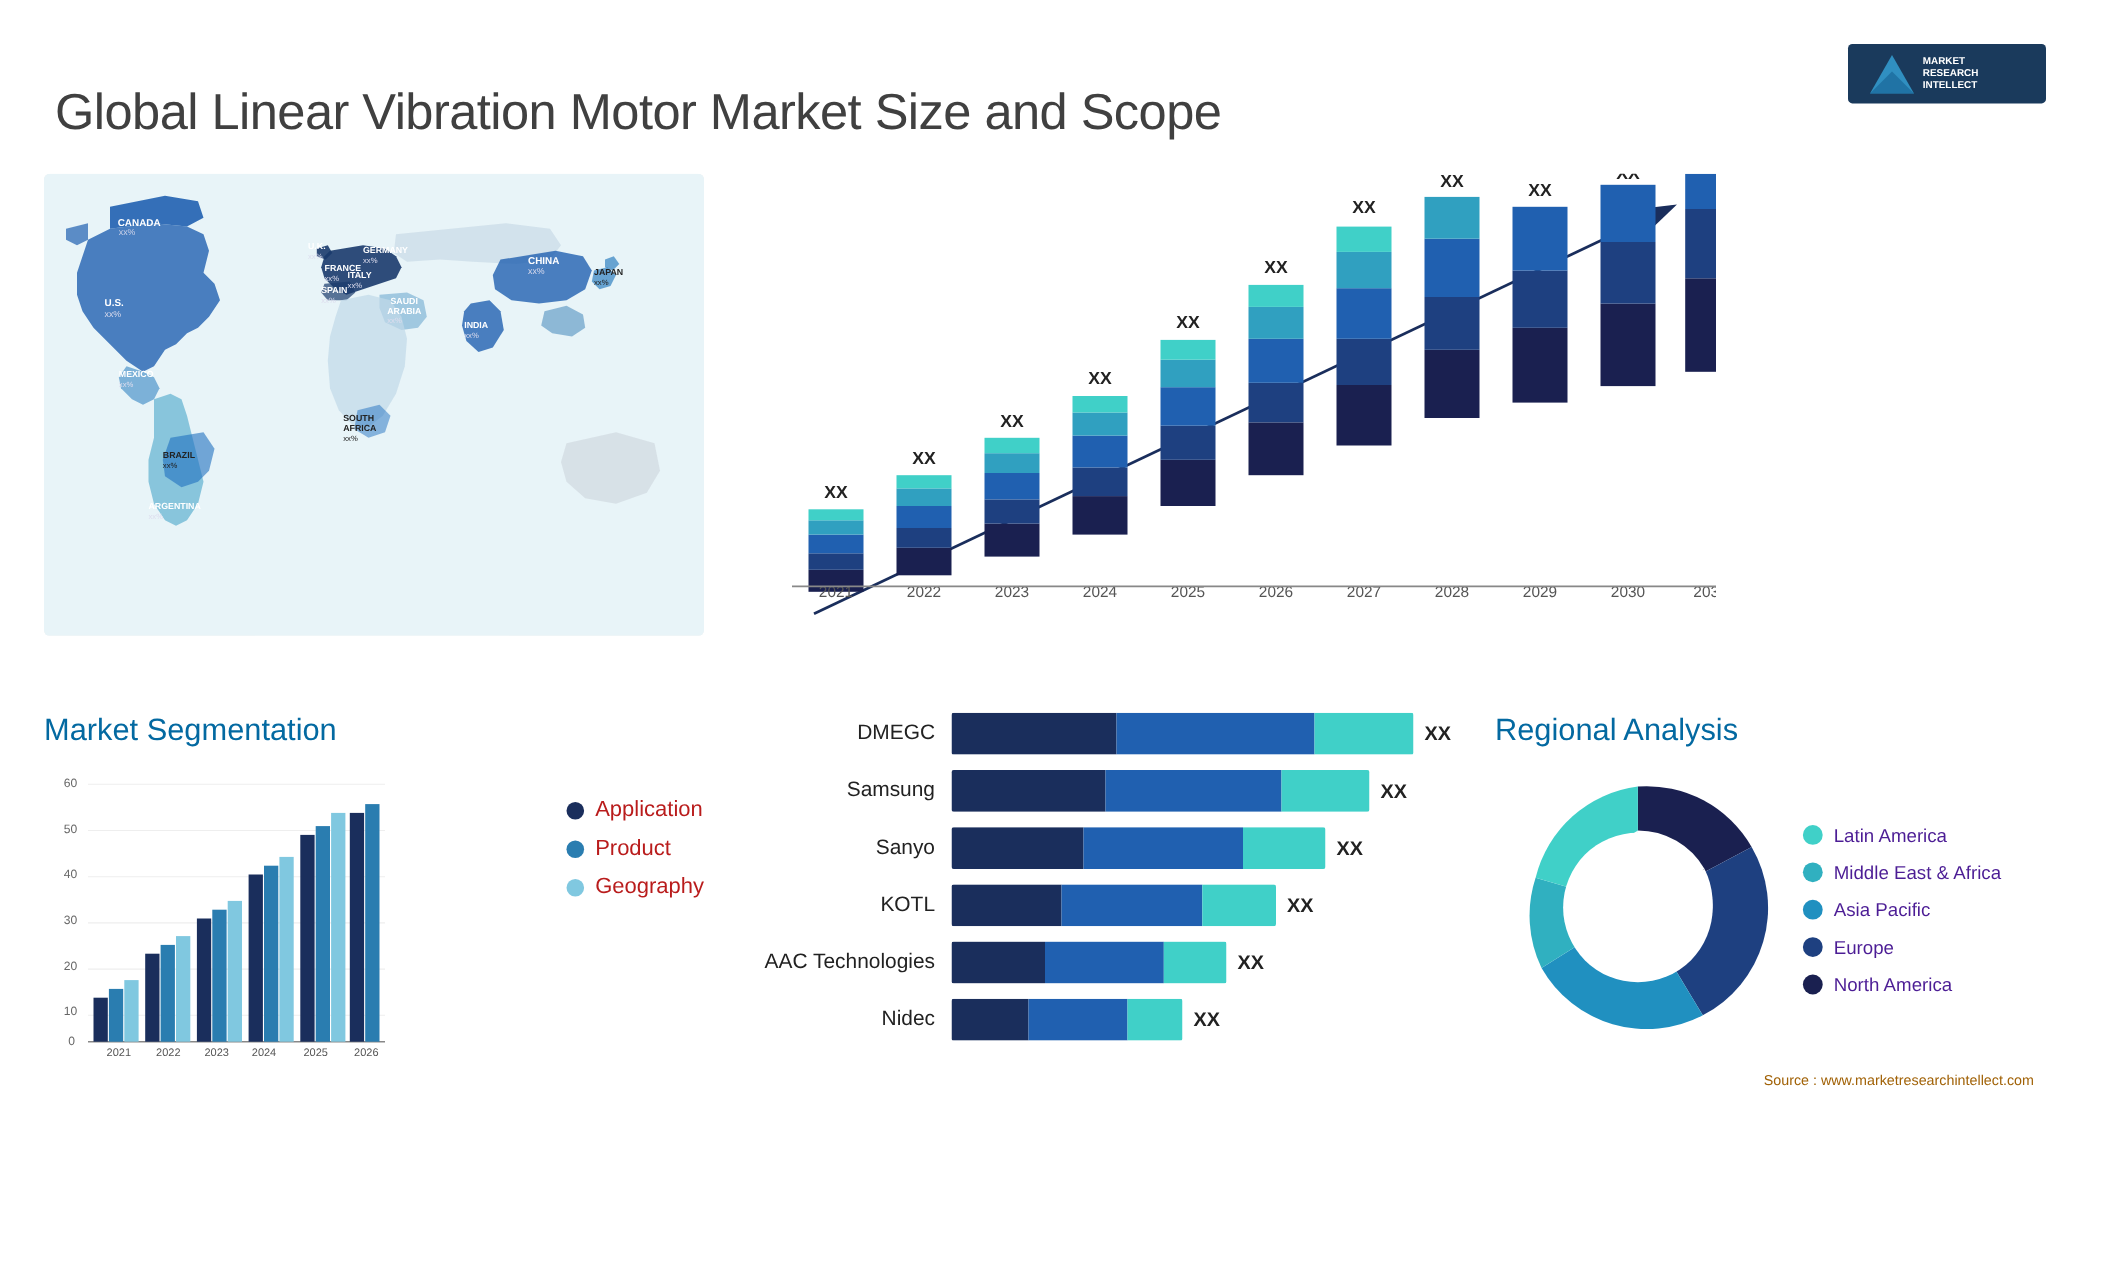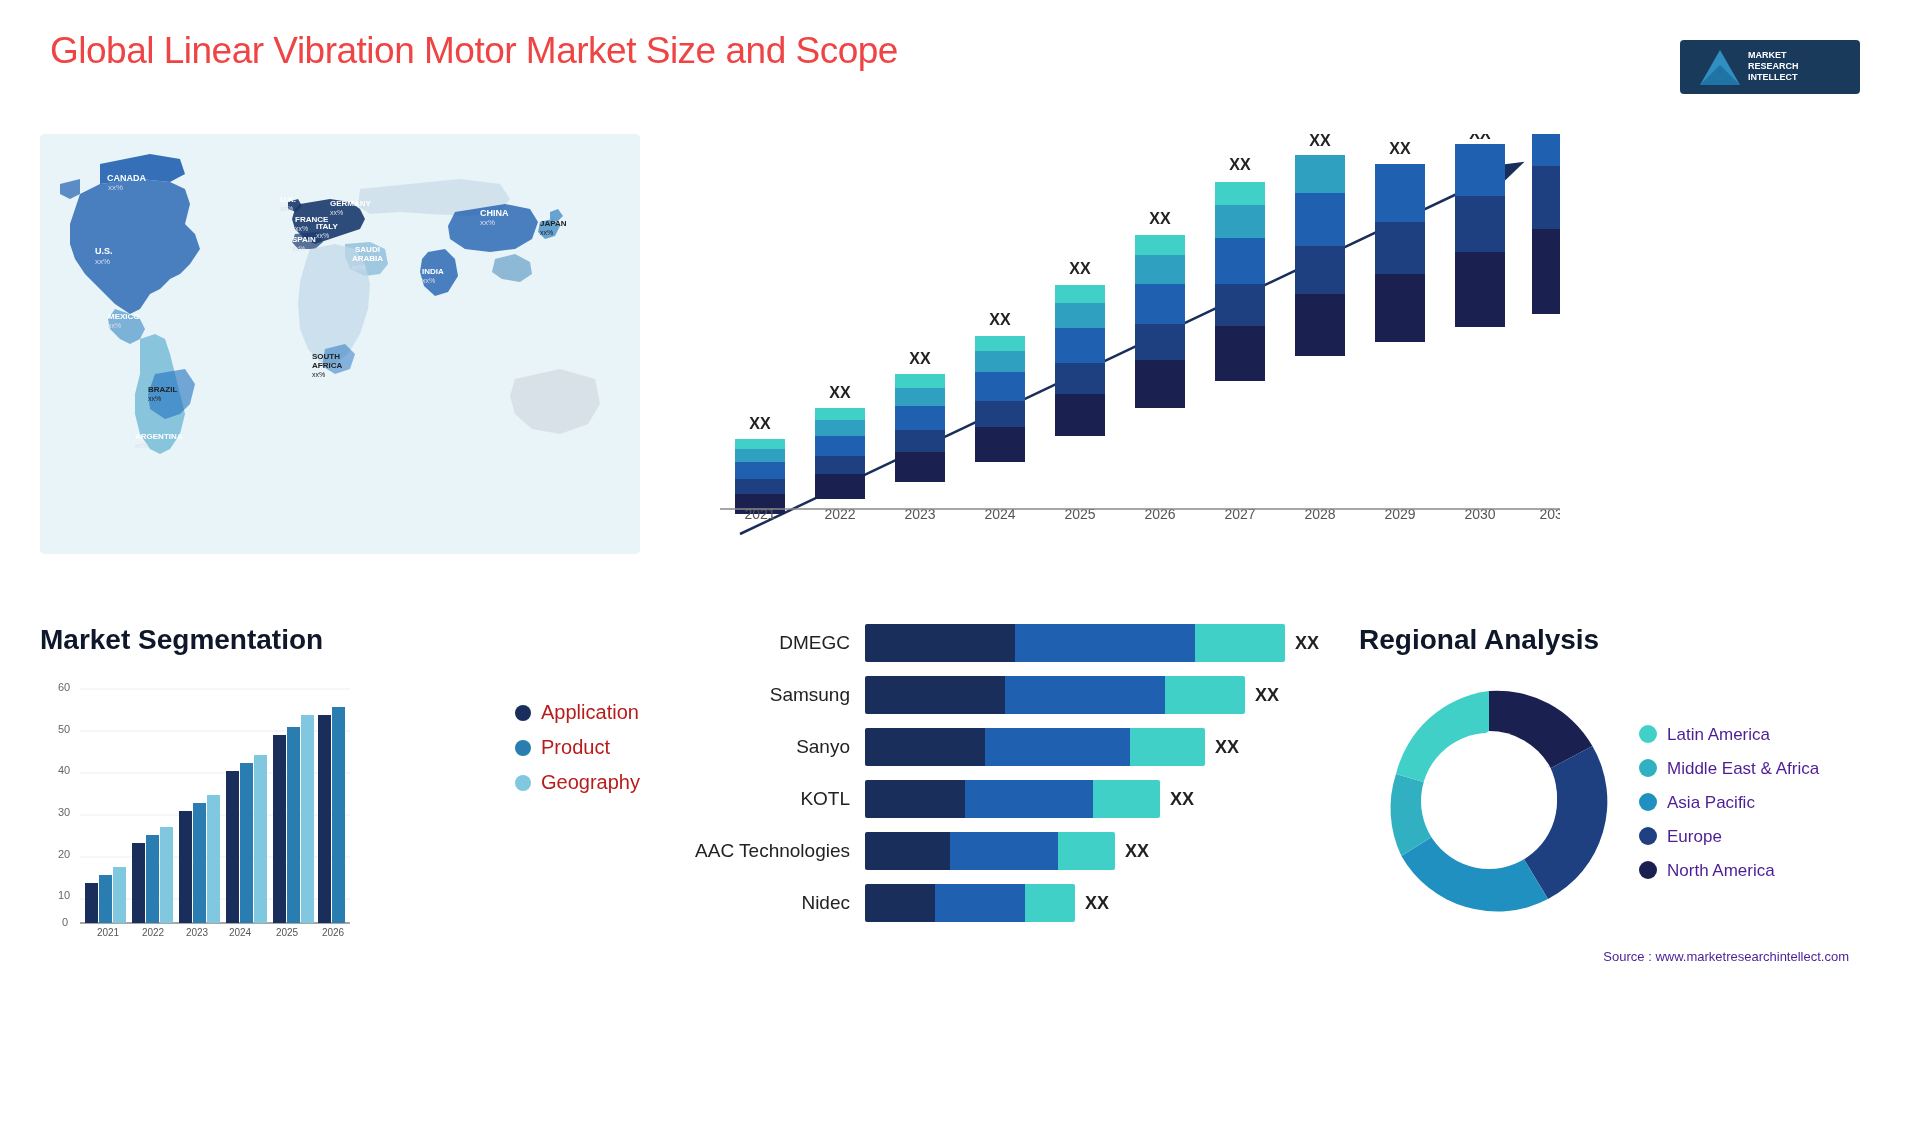--- a/index.html
+++ b/index.html
@@ -13,24 +13,25 @@
     }
 
     
     .header {
       display: flex;
       justify-content: space-between;
       align-items: flex-start;
       padding: 30px 50px 20px 50px;
     }
     .main-title {
-      font-size: 37px;
+      font-size: 46px;
       font-weight: 400;
-      color: #ef4444;
+      color: #404040;
       letter-spacing: -0.5px;
+      margin-top: 44px;
     }
     .logo-area {
       display: flex;
       flex-direction: column;
       align-items: center;
       background: #fff;
       padding: 10px;
     }
     .logo-box {
       width: 180px;
@@ -86,22 +87,22 @@
       padding: 10px 20px;
     }
     .regional-section {
       grid-column: 3;
       grid-row: 2;
       padding: 10px 20px;
     }
 
     .section-title {
       font-size: 28px;
-      font-weight: 700;
-      color: #0f172a;
+      font-weight: 400;
+      color: #0369a1;
       margin-bottom: 15px;
     }
 
     
     .world-map-container {
       width: 100%;
       height: 440px;
       position: relative;
     }
     .bar-chart-svg-wrap {
@@ -192,21 +193,21 @@
     }
     .reg-dot {
       width: 18px;
       height: 18px;
       border-radius: 50%;
       flex-shrink: 0;
     }
 
     .source-text {
       font-size: 13px;
-      color: #4c1d95;
+      color: #a16207;
       text-align: right;
       padding-right: 30px;
       padding-top: 4px;
     }
   </style>
 </head>
 <body>
 
 <div class="header">
   <h1 class="main-title">Global Linear Vibration Motor Market Size and Scope</h1>

